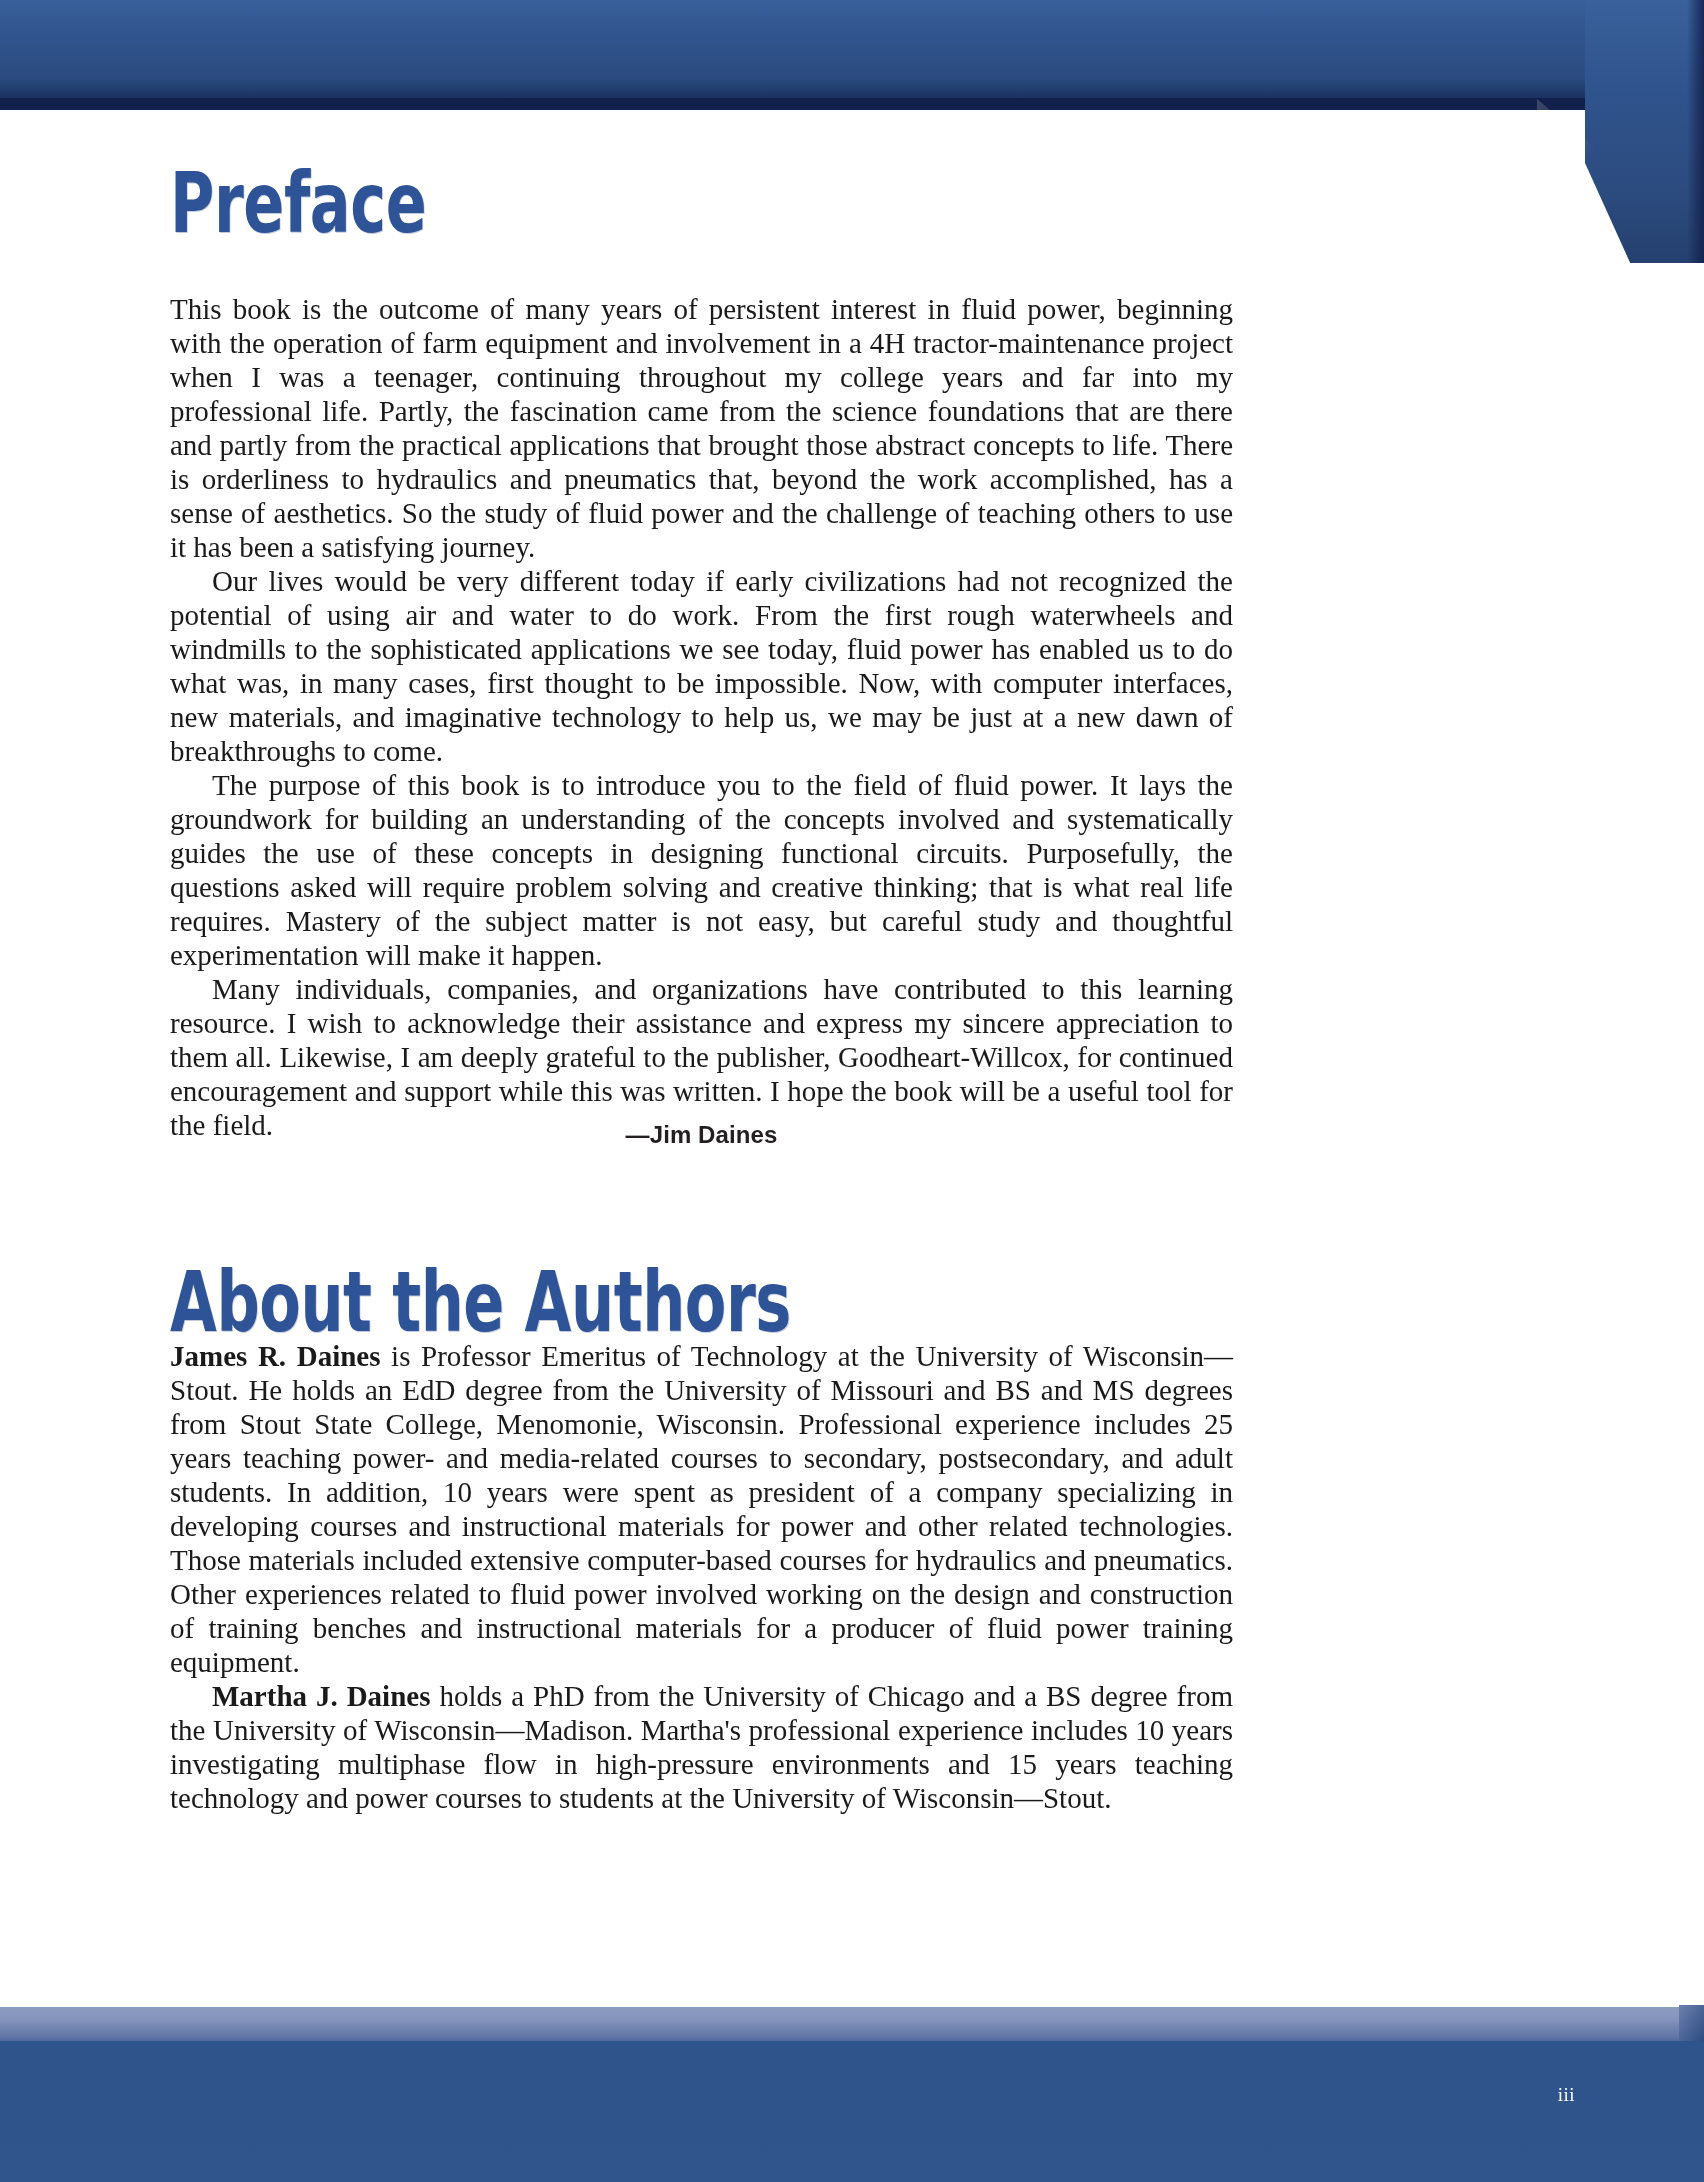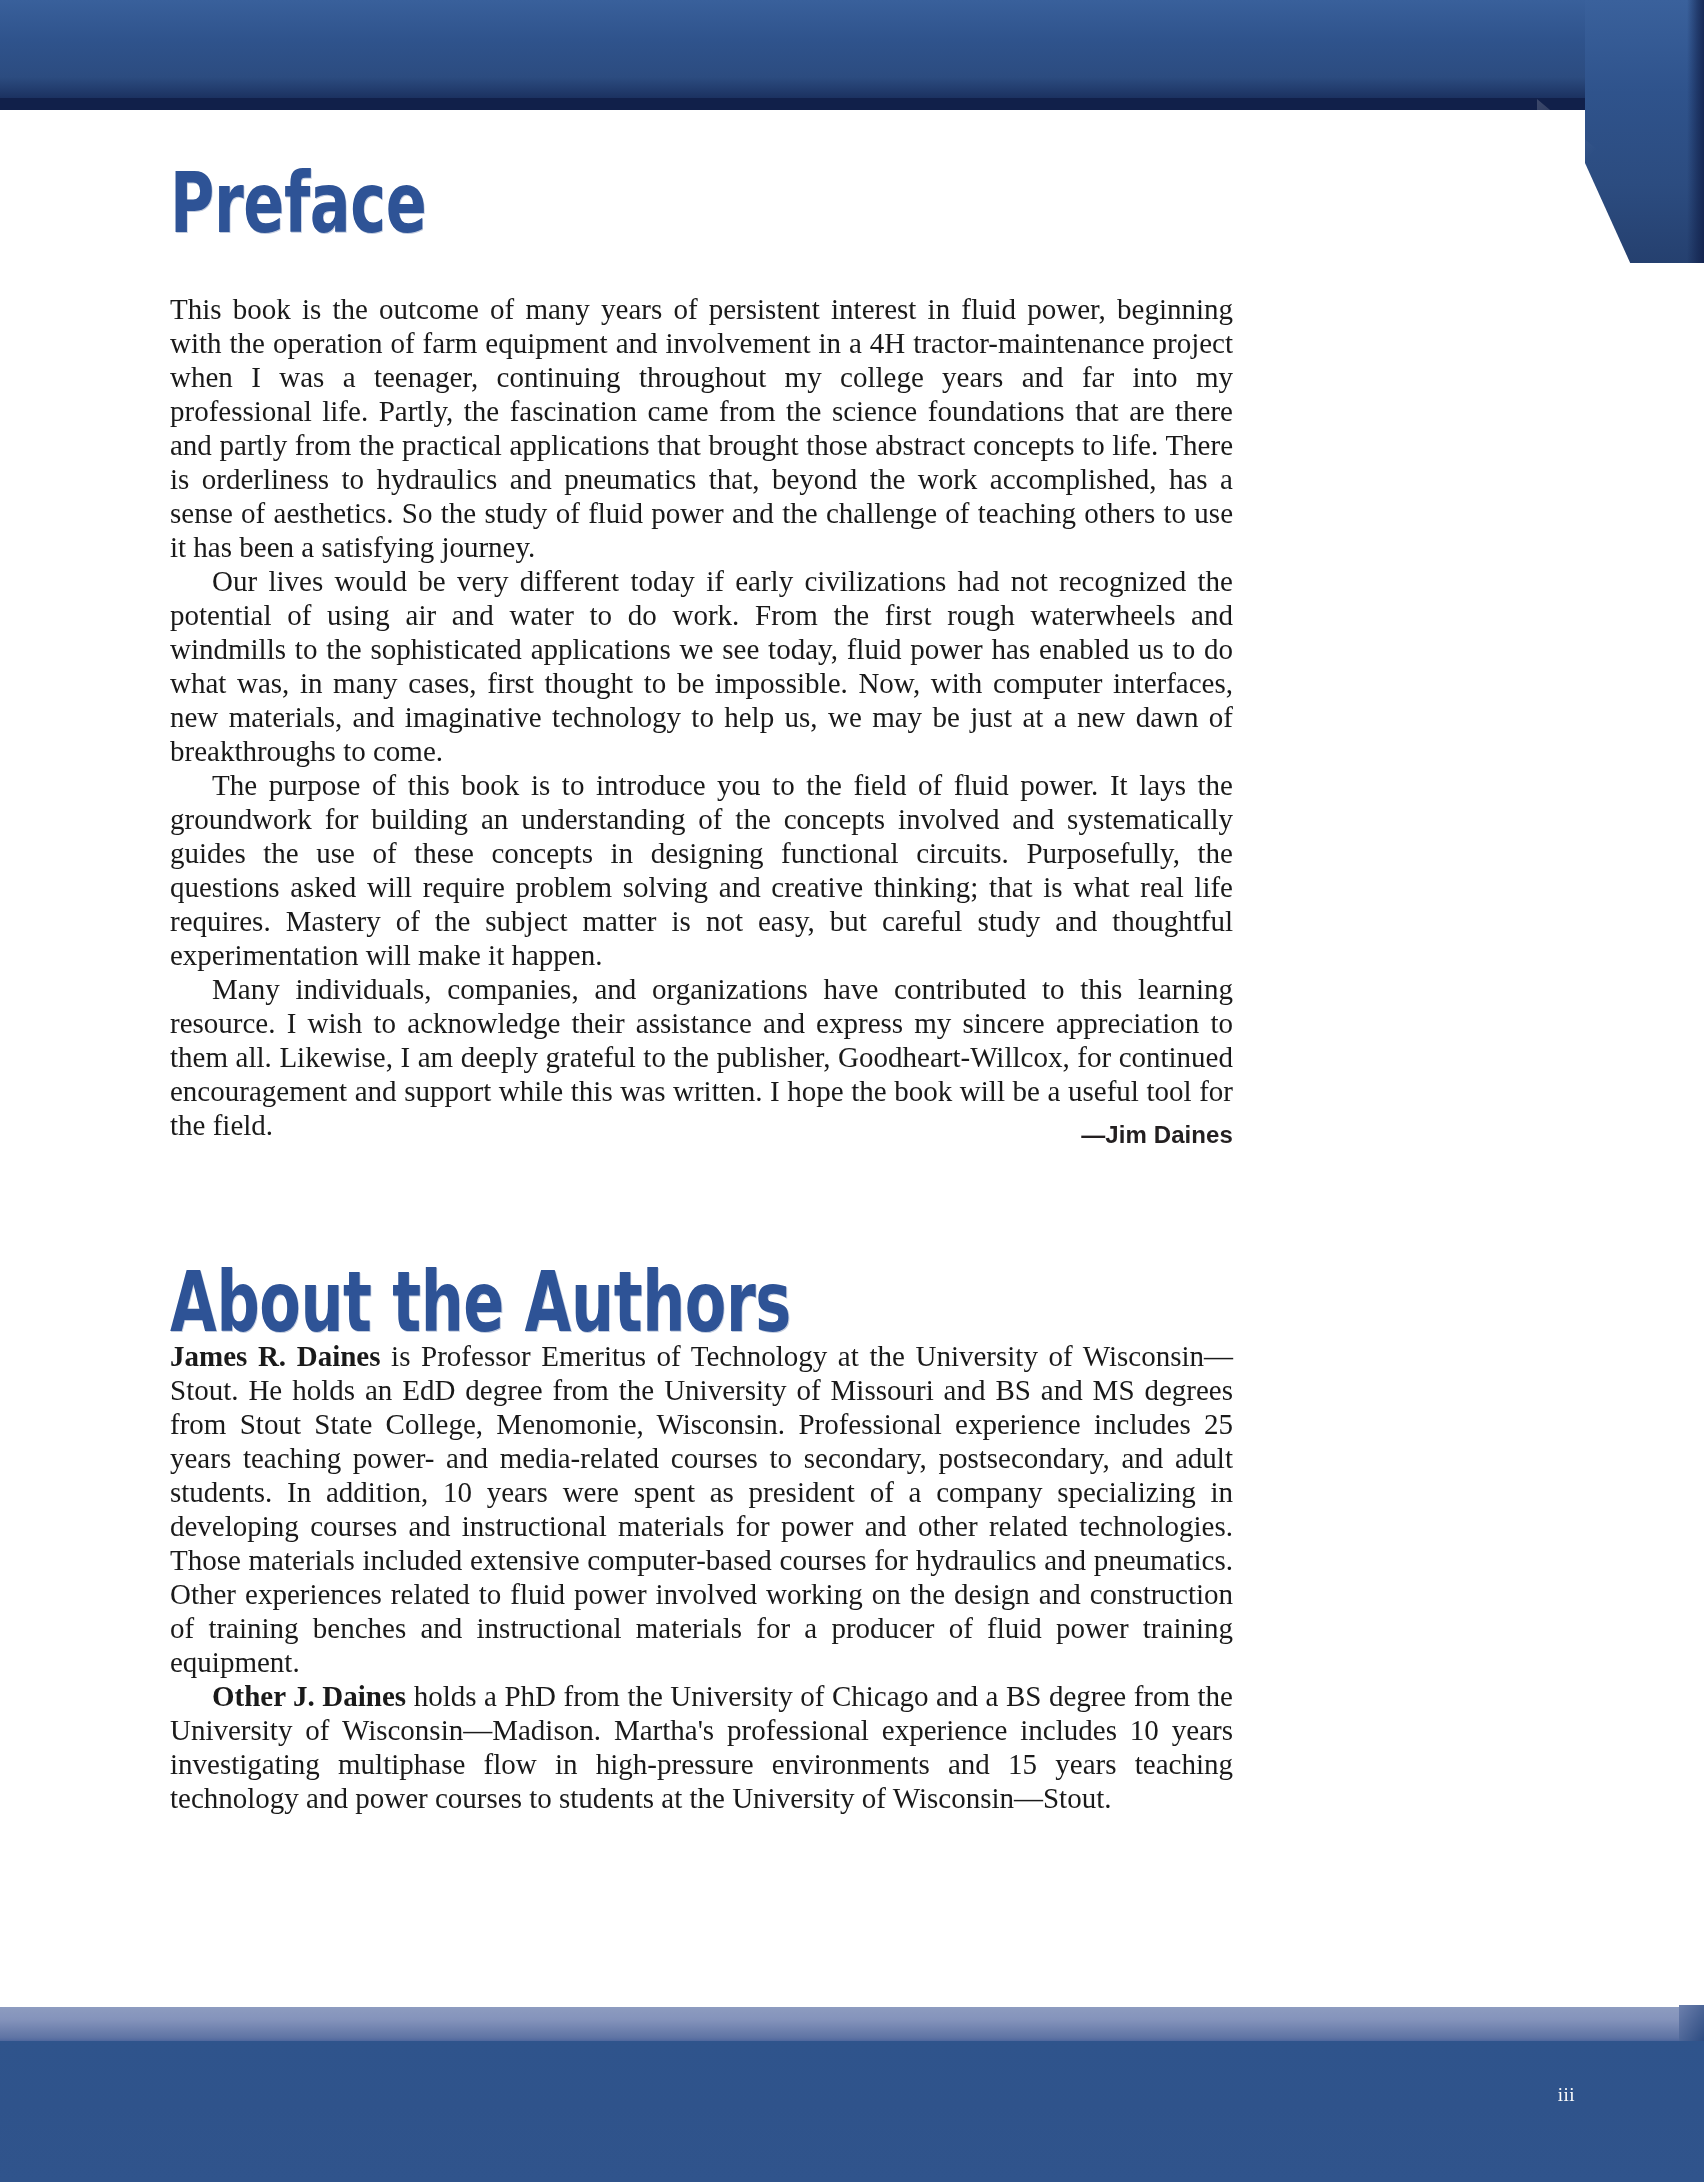--- a/index.html
+++ b/index.html
@@ -117,21 +117,21 @@
   }
   .runin {
     font-weight: bold;
   }
 
   .signature {
     position: absolute;
     top: 1121px;
     left: 0;
     width: 1063px;
-    text-align: right;
+    text-align: center;
     font-family: "Liberation Sans", sans-serif;
     font-weight: bold;
     font-size: 24px;
     color: #231f20;
     letter-spacing: 0.1px;
   }
 
   
   .footer-top-strip {
     position: absolute;
@@ -189,21 +189,21 @@
   </div>
 
   <div class="signature">
     <span>—Jim Daines</span>
   </div>
 
   <h1 class="section-title" id="authors-title">About the Authors</h1>
 
   <div class="body-block" id="authors-body">
     <p><span class="runin">James R. Daines</span><span> is Professor Emeritus of Technology at the University of Wisconsin—Stout. He holds an EdD degree from the University of Missouri and BS and MS degrees from Stout State College, Menomonie, Wisconsin. Professional experience includes 25 years teaching power- and media-related courses to secondary, postsecondary, and adult students. In addition, 10 years were spent as president of a company specializing in developing courses and instructional materials for power and other related technologies. Those materials included extensive computer-based courses for hydraulics and pneumatics. Other experiences related to fluid power involved working on the design and construction of training benches and instructional materials for a producer of fluid power training equipment.</span></p>
-    <p class="indent"><span class="runin">Other J. Daines</span><span> holds a PhD from the University of Chicago and a BS degree from the University of Wisconsin—Madison. Martha's professional experience includes 10 years investigating multiphase flow in high-pressure environments and 15 years teaching technology and power courses to students at the University of Wisconsin—Stout.</span></p>
+    <p class="indent"><span class="runin">Martha J. Daines</span><span> holds a PhD from the University of Chicago and a BS degree from the University of Wisconsin—Madison. Martha's professional experience includes 10 years investigating multiphase flow in high-pressure environments and 15 years teaching technology and power courses to students at the University of Wisconsin—Stout.</span></p>
   </div>
 
 </div>
 
 <div class="footer-top-strip"></div>
 <div class="footer-band-cap"></div>
 <div class="footer-band">
   <div class="page-number">iii</div>
 </div>
 

